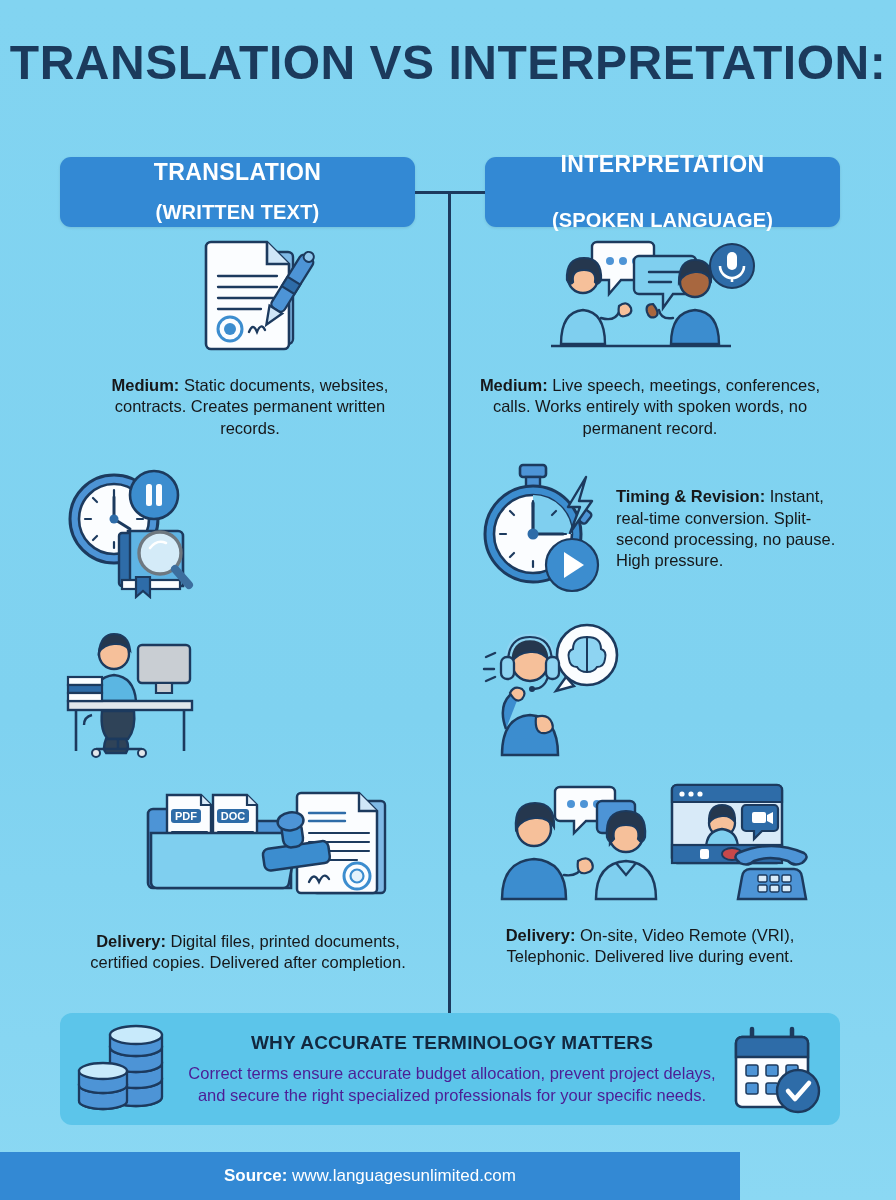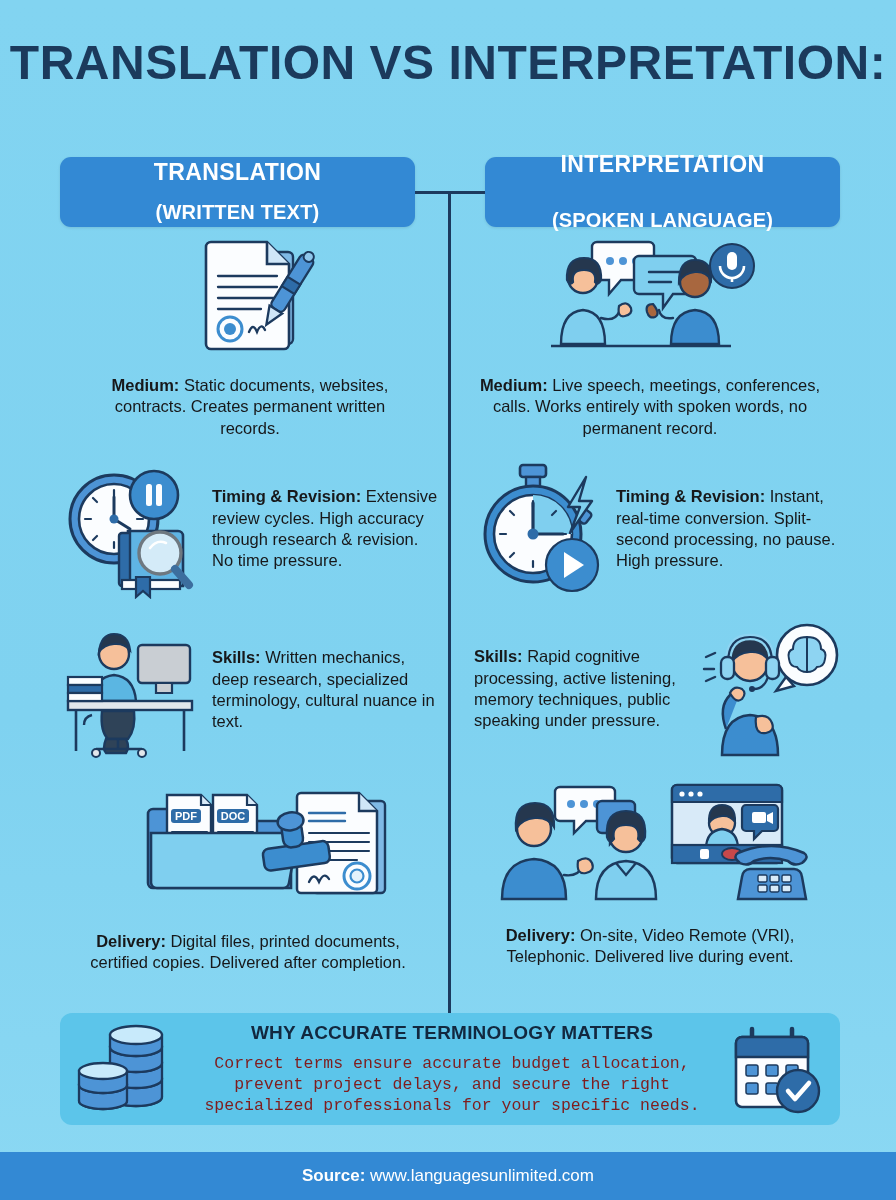--- a/index.html
+++ b/index.html
@@ -144,30 +144,29 @@
   .callout-title {
     font-size: 19px;
     font-weight: bold;
     color: #12283F;
     letter-spacing: 0.2px;
     margin-bottom: 9px;
   }
   .callout-body {
     font-size: 16.5px;
     line-height: 1.28;
-    color: #7f1d1d;
-    font-family: Liberation Mono, monospace;
+    color: #4c1d95;
   }
 
   
   .footer {
     position: absolute;
     left: 0;
     top: 1152px;
-    width: 896px;
+    width: 740px;
     height: 48px;
     background: #3389D4;
     display: flex;
     align-items: center;
     justify-content: center;
   }
   .footer-text {
     color: #FFFFFF;
     font-size: 17px;
   }
@@ -257,23 +256,20 @@
               <rect x="100" y="25" width="6" height="22" rx="2.5" fill="#FBFDFF"></rect>
               <path d="M72 72 h50 a5 5 0 0 1 5 5 v50 h-55z" fill="#5FB4E4" stroke="#1C3A5E" stroke-width="2.6"></path>
               <path d="M66 74 h8 v53 h-8 a3 3 0 0 1 -3 -3 V77 a3 3 0 0 1 3 -3z" fill="#2E6CA8" stroke="#1C3A5E" stroke-width="2.4"></path>
               <rect x="66" y="121" width="58" height="9" fill="#FBFDFF" stroke="#1C3A5E" stroke-width="2.2"></rect>
               <path d="M80 118 h14 v20 l-7 -6 l-7 6z" fill="#2E6CA8" stroke="#1C3A5E" stroke-width="2.2"></path>
               <circle cx="104" cy="94" r="21" fill="#E9F4FC" fill-opacity="0.85" stroke="#6E7880" stroke-width="3.4"></circle>
               <path d="M94 89 q7 -9 16 -5" fill="none" stroke="#FFFFFF" stroke-width="2.6" stroke-linecap="round"></path>
               <line x1="119" y1="110" x2="133" y2="126" stroke="#3C6E9E" stroke-width="8" stroke-linecap="round"></line>
             </svg>
           </div>
-          <div class="body-text t-left" style="width:232px;">
-            <b>Timing &amp; Revision:</b><span> Extensive review cycles. High accuracy through research &amp; revision. No time pressure.</span>
-          </div>
         </div>
       </div>
 
       <div class="sec" style="top:385px; left:0; width:388px;">
         <div class="row">
           <div class="icon-wrap">
             <svg width="148" height="142" viewBox="0 0 148 142">
 
               <rect x="82" y="26" width="52" height="38" rx="4" fill="#C9CED3" stroke="#1C3A5E" stroke-width="2.4"></rect>
               <path d="M100 64 h16 v10 h-16z" fill="#C9CED3" stroke="#1C3A5E" stroke-width="2.2"></path>
@@ -295,23 +291,20 @@
 
               <path d="M46 92 q-2 20 6 28 h20 q8 -10 6 -28z" fill="#2F4358" stroke="#1C3A5E" stroke-width="2.4"></path>
               <path d="M50 120 q-4 10 0 14 h20 q4 -6 0 -14z" fill="#2F4358" stroke="#1C3A5E" stroke-width="2.4"></path>
 
               <line x1="62" y1="120" x2="62" y2="130" stroke="#1C3A5E" stroke-width="2.6"></line>
               <line x1="40" y1="130" x2="86" y2="130" stroke="#1C3A5E" stroke-width="2.6"></line>
               <circle cx="40" cy="134" r="4" fill="#E2E7EB" stroke="#1C3A5E" stroke-width="2"></circle>
               <circle cx="86" cy="134" r="4" fill="#E2E7EB" stroke="#1C3A5E" stroke-width="2"></circle>
               <path d="M36 96 q-8 2 -8 10" fill="none" stroke="#1C3A5E" stroke-width="2.4"></path>
             </svg>
-          </div>
-          <div class="body-text t-left" style="width:232px;">
-            <b>Skills:</b><span> Written mechanics, deep research, specialized terminology, cultural nuance in text.</span>
           </div>
         </div>
       </div>
 
       <div class="sec" style="top:553px; left:0; width:388px;">
         <div class="row stack">
           <div class="icon-wrap">
             <svg width="310" height="128" viewBox="0 0 310 128">
 
               <path d="M58 22 h55 l10 12 h68 a5 5 0 0 1 5 5 v62 H58 a5 5 0 0 1 -5 -5 V27 a5 5 0 0 1 5 -5z" fill="#4D94D6" stroke="#1C3A5E" stroke-width="2.6"></path>
@@ -446,23 +439,20 @@
             </svg>
           </div>
           <div class="body-text t-left" style="width:226px;">
             <b>Timing &amp; Revision:</b><span> Instant, real-time conversion. Split-second processing, no pause. High pressure.</span>
           </div>
         </div>
       </div>
 
       <div class="sec" style="top:385px; left:18px; width:370px;">
         <div class="row">
-          <div class="body-text t-left" style="width:218px;">
-            <b>Skills:</b><span> Rapid cognitive processing, active listening, memory techniques, public speaking under pressure.</span>
-          </div>
           <div class="icon-wrap">
             <svg width="150" height="140" viewBox="0 0 150 140">
 
               <circle cx="113" cy="36" r="30" fill="#FBFDFF" stroke="#1C3A5E" stroke-width="2.6"></circle>
               <path d="M92 58 l-10 14 l18 -5z" fill="#FBFDFF" stroke="#1C3A5E" stroke-width="2.4"></path>
               <path d="M113 18 q-14 0 -14 12 q-6 2 -4 10 q1 8 8 8 q3 5 10 5z" fill="#8ED4F2" stroke="#1C3A5E" stroke-width="2"></path>
               <path d="M113 18 q14 0 14 12 q6 2 4 10 q-1 8 -8 8 q-3 5 -10 5z" fill="#8ED4F2" stroke="#1C3A5E" stroke-width="2"></path>
               <line x1="113" y1="18" x2="113" y2="53" stroke="#1C3A5E" stroke-width="1.8"></line>
 
               <circle cx="56" cy="44" r="18" fill="#F6C09A" stroke="#1C3A5E" stroke-width="2.5"></circle>

